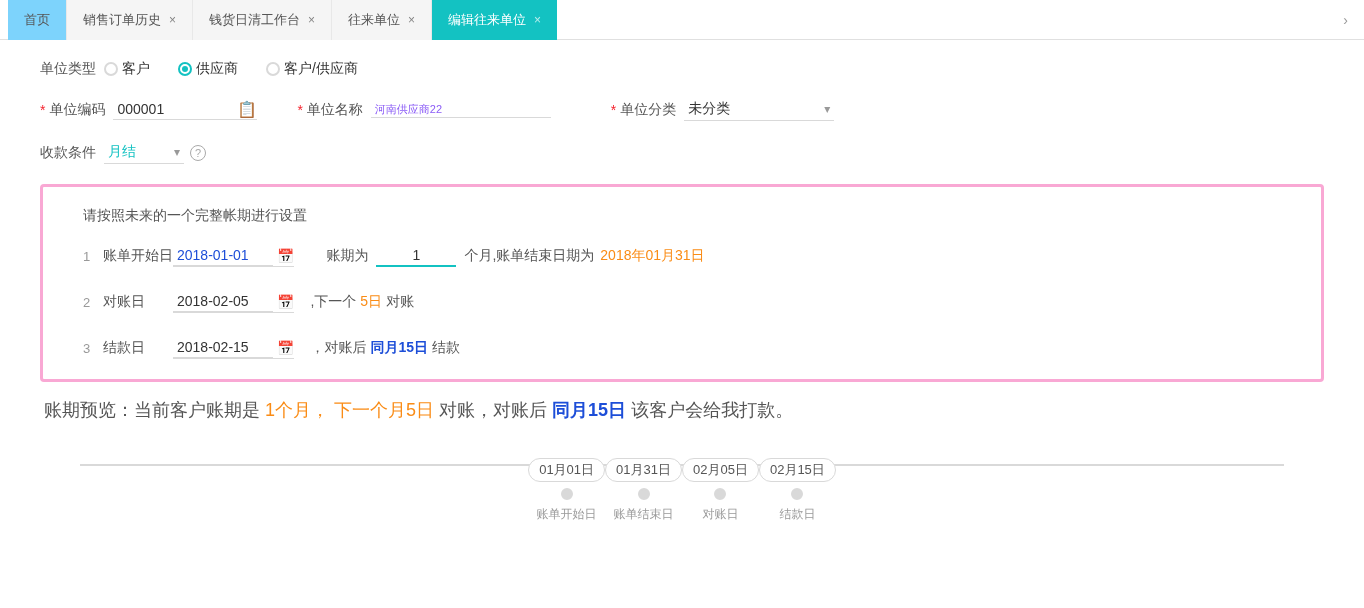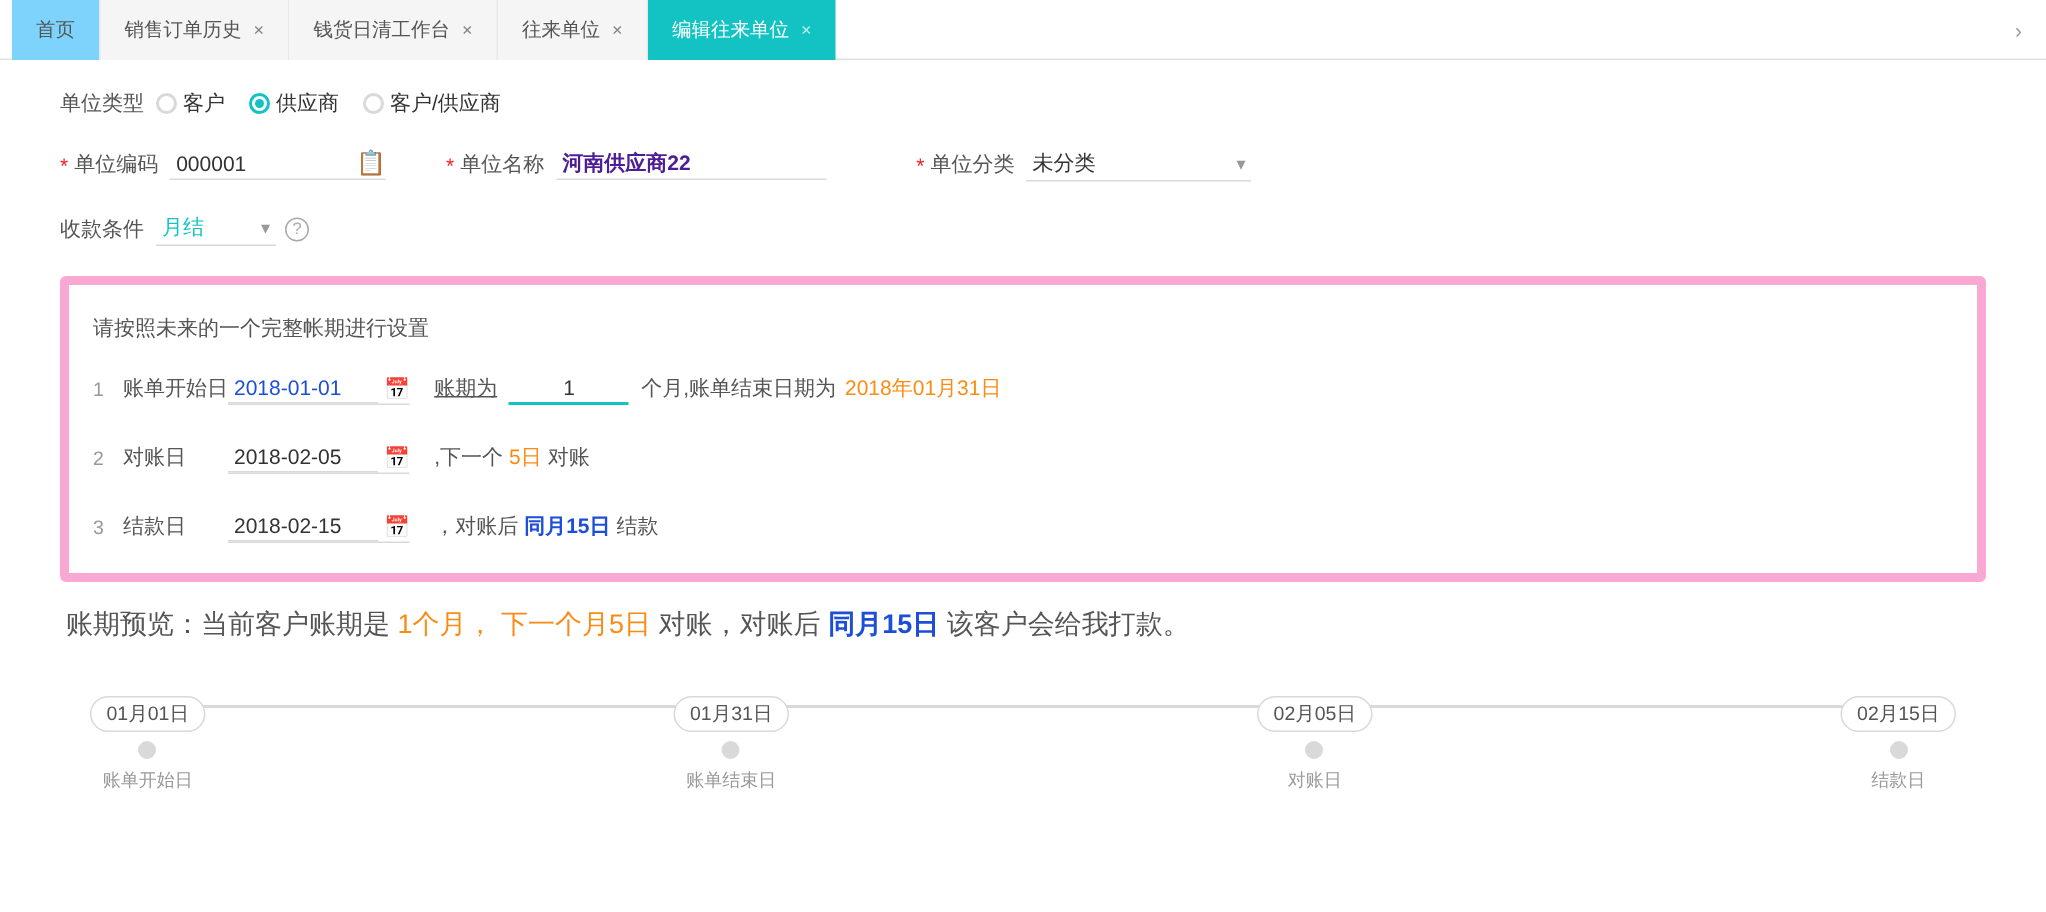--- a/index.html
+++ b/index.html
@@ -73,21 +73,21 @@
     }
     .required-star {
       color: #f5222d;
       margin-right: 4px;
     }
 
     
     .radio-group {
       display: flex;
       align-items: center;
-      gap: 16px;
+      gap: 28px;
     }
     .radio-item {
       display: flex;
       align-items: center;
       cursor: pointer;
     }
     .radio-circle {
       width: 14px;
       height: 14px;
       border-radius: 50%;
@@ -108,25 +108,24 @@
       border-radius: 50%;
       background: #13c2c2;
     }
 
     
     .input-field {
       border: none;
       border-bottom: 1px solid #d9d9d9;
       outline: none;
       padding: 2px 4px;
-      font-size: 14px;
-      color: #4c1d95;
+      font-size: 11px;
+      color: #8b5cf6;
       background: transparent;
       min-width: 100px;
-      font-weight: bold;
     }
     .input-with-icon {
       display: flex;
       align-items: center;
       border-bottom: 1px solid #d9d9d9;
     }
     .input-with-icon input {
       border: none;
       outline: none;
       padding: 2px 4px;
@@ -180,23 +179,23 @@
       align-items: center;
       justify-content: center;
       font-size: 11px;
       color: #aaa;
       cursor: pointer;
       margin-left: 6px;
     }
 
     
     .period-box {
-      border: 6px solid #f9a8d4;
+      border: 3px solid #f9a8d4;
       border-radius: 4px;
-      padding: 20px 16px;
+      padding: 20px 40px;
       margin-bottom: 16px;
     }
     .period-title {
       color: #555;
       margin-bottom: 20px;
       font-size: 14px;
     }
     .period-row {
       display: flex;
       align-items: center;
@@ -254,21 +253,21 @@
       top: 22px;
       left: 40px;
       right: 40px;
       height: 2px;
       background: #d9d9d9;
     }
     .timeline-points {
       display: flex;
       align-items: flex-start;
       width: 100%;
-      justify-content: space-between;
+      justify-content: center;
     }
     .timeline-point {
       display: flex;
       flex-direction: column;
       align-items: center;
       position: relative;
       z-index: 1;
     }
     .tl-dot {
       width: 12px;
@@ -383,21 +382,21 @@
   <div class="period-box">
     <div class="period-title">请按照未来的一个完整帐期进行设置</div>
 
     <div class="period-row">
       <span class="period-num">1</span>
       <span class="period-row-label">账单开始日</span>
       <div class="input-with-icon">
         <input type="text" value="2018-01-01" style="border-top: none; border-right: none; border-left: none; border-image: initial; border-bottom: 1px solid rgb(217, 217, 217); outline: none; padding: 2px 4px; font-size: 14px; color: #1d4ed8; background: transparent; width: 100px;">
         <span class="calendar-icon">📅</span>
       </div>
-      <span class="period-desc" style="margin-left:16px;text-decoration:underline;">账期为</span>
+      <span class="period-desc" style="margin-left:32px;">账期为</span>
       <input type="text" class="input-small" value="1" style="margin-left: 8px;">
       <span class="period-desc" style="margin-left:8px;">个月,账单结束日期为</span>
       <span class="highlight-orange" style="margin-left:6px;">2018年01月31日</span>
     </div>
 
     <div class="period-row">
       <span class="period-num">2</span>
       <span class="period-row-label">对账日</span>
       <div class="input-with-icon">
         <input type="text" value="2018-02-05" style="border-top: none; border-right: none; border-left: none; border-image: initial; border-bottom: 1px solid rgb(217, 217, 217); outline: none; padding: 2px 4px; font-size: 14px; color: rgb(51, 51, 51); background: transparent; width: 100px;">

